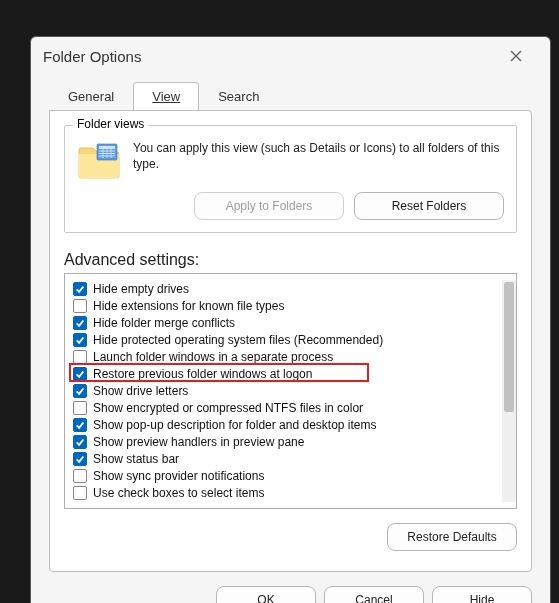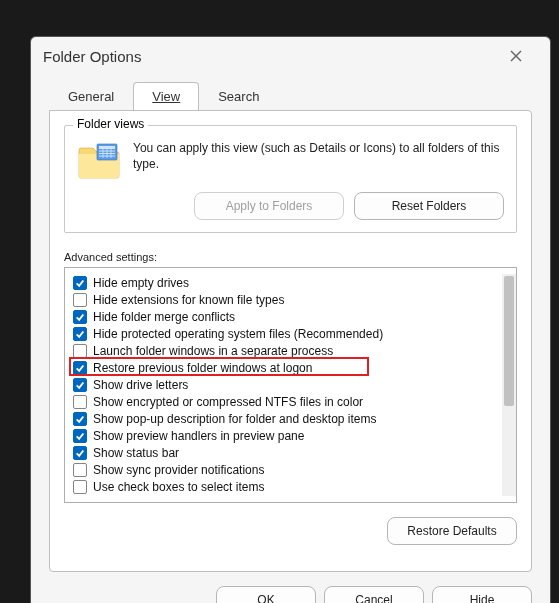--- a/index.html
+++ b/index.html
@@ -121,21 +121,21 @@
     border-radius: 8px;
     font-size: 12px;
     color: #222;
     display: flex;
     align-items: center;
     justify-content: center;
     padding: 0 12px;
   }
   .btn.disabled { color: #a0a0a0; border-color: #d0d0d0; }
   .adv-label {
-    font-size: 11px;
+    font-size: 16px;
     color: #222;
     margin-bottom: 4px;
   }
   .settings-box {
     border: 1px solid #aeaeae;
     background: #fff;
     height: 236px;
     position: relative;
     padding: 6px 0;
     display: flex;

